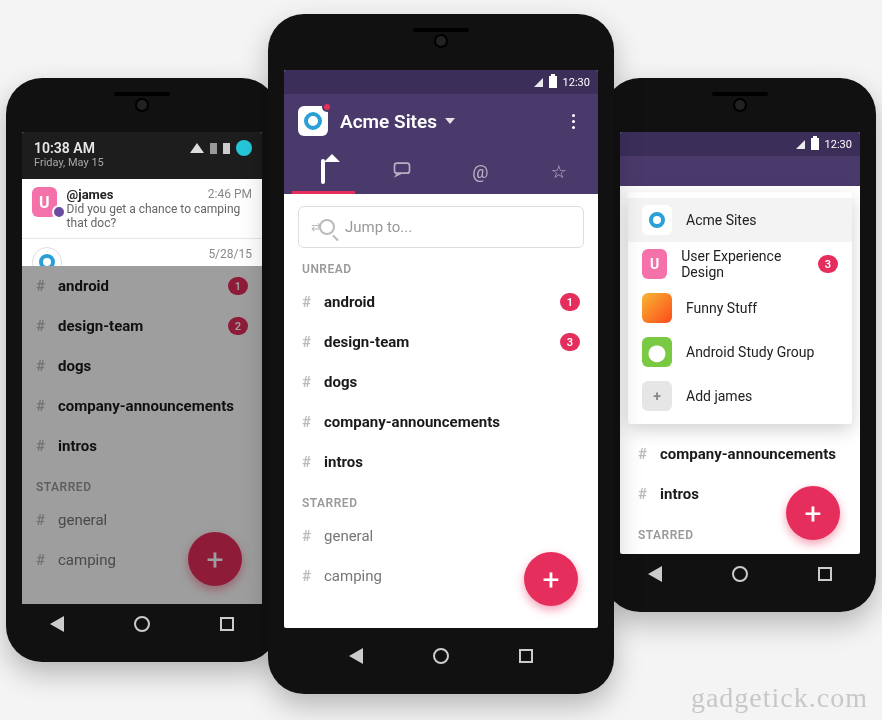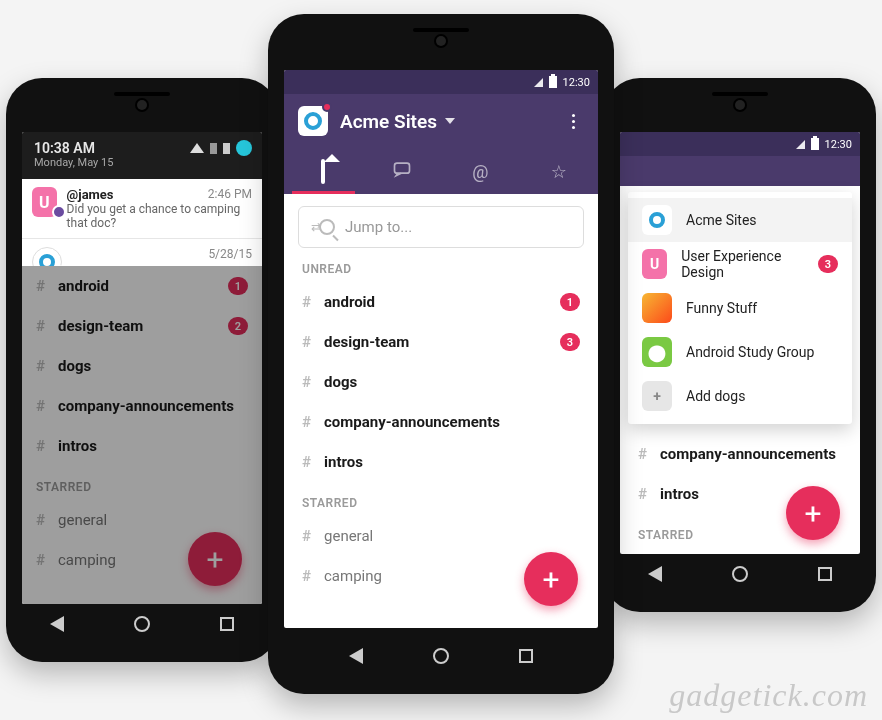--- a/index.html
+++ b/index.html
@@ -95,36 +95,36 @@
   .ws-av { width: 30px; height: 30px; border-radius: 6px; background: #ddd; display: flex; align-items: center; justify-content: center; color: #fff; font-weight: 700; font-size: 14px; }
   .ws-av.blue { background:#fff; }
   .ws-av.blue .r{width:16px;height:16px;border:4px solid #2aa0d6;border-radius:50%;}
   .ws-av.pink { background:#f472a9; }
   .ws-av.photo { background: linear-gradient(135deg,#f7b733,#fc4a1a); }
   .ws-av.green { background:#7ac943; }
   .ws-av.grey { background:#e6e6e6; color:#888; }
   .ws-item .pill { margin-left:auto; min-width:20px; height:18px; border-radius:10px; background:#e62e5c; color:#fff; font-size:11px; display:flex; align-items:center; justify-content:center; font-weight:600; }
   .ws-item.active { background:#f3f3f3; }
 
-  .watermark { position:absolute; right:14px; bottom:6px; font-family: Georgia, serif; font-size:32px; color:#c8c8c8; letter-spacing:1px; font-style:italic; }
+  .watermark { position:absolute; right:14px; bottom:6px; font-family: Georgia, serif; font-size:28px; color:#c8c8c8; letter-spacing:1px; }
 
   .hdr-search svg, .tab-glyph svg { stroke:#fff; }
 </style>
 </head>
 <body>
 
 <div class="stage">
 
   <div class="phone small" style="width:272px;height:584px;left:6px;top:78px;">
     <div class="speaker"></div>
       <div class="cam"></div>
     <div class="screen">
       <div class="left-top" style="position:relative;">
         <div class="time">10:38 AM</div>
-        <div class="date">Monday, May 15</div>
+        <div class="date">Friday, May 15</div>
         <div class="icons">
           <div class="wifi"></div>
           <div class="bat" style="background:#999;width:7px;height:11px;"></div>
           <div style="width:7px;height:11px;background:#ccc;"></div>
           <div class="avatar-sm"></div>
         </div>
       </div>
 
       <div class="notif-card">
         <div class="av pink">U</div>
@@ -214,21 +214,21 @@
           <span>Funny Stuff</span>
         </div>
         <div class="ws-item">
           <div class="ws-av green">
               <span style="font-size:16px;">⬤</span>
             </div>
           <span>Android Study Group</span>
         </div>
         <div class="ws-item">
           <div class="ws-av grey">+</div>
-          <span>Add dogs</span>
+          <span>Add james</span>
         </div>
       </div>
 
       <div class="sect">
         <div class="row unread">
             <span class="hash">#</span>
             <span class="name">company-announcements</span>
           </div>
         <div class="row unread">
             <span class="hash">#</span>

